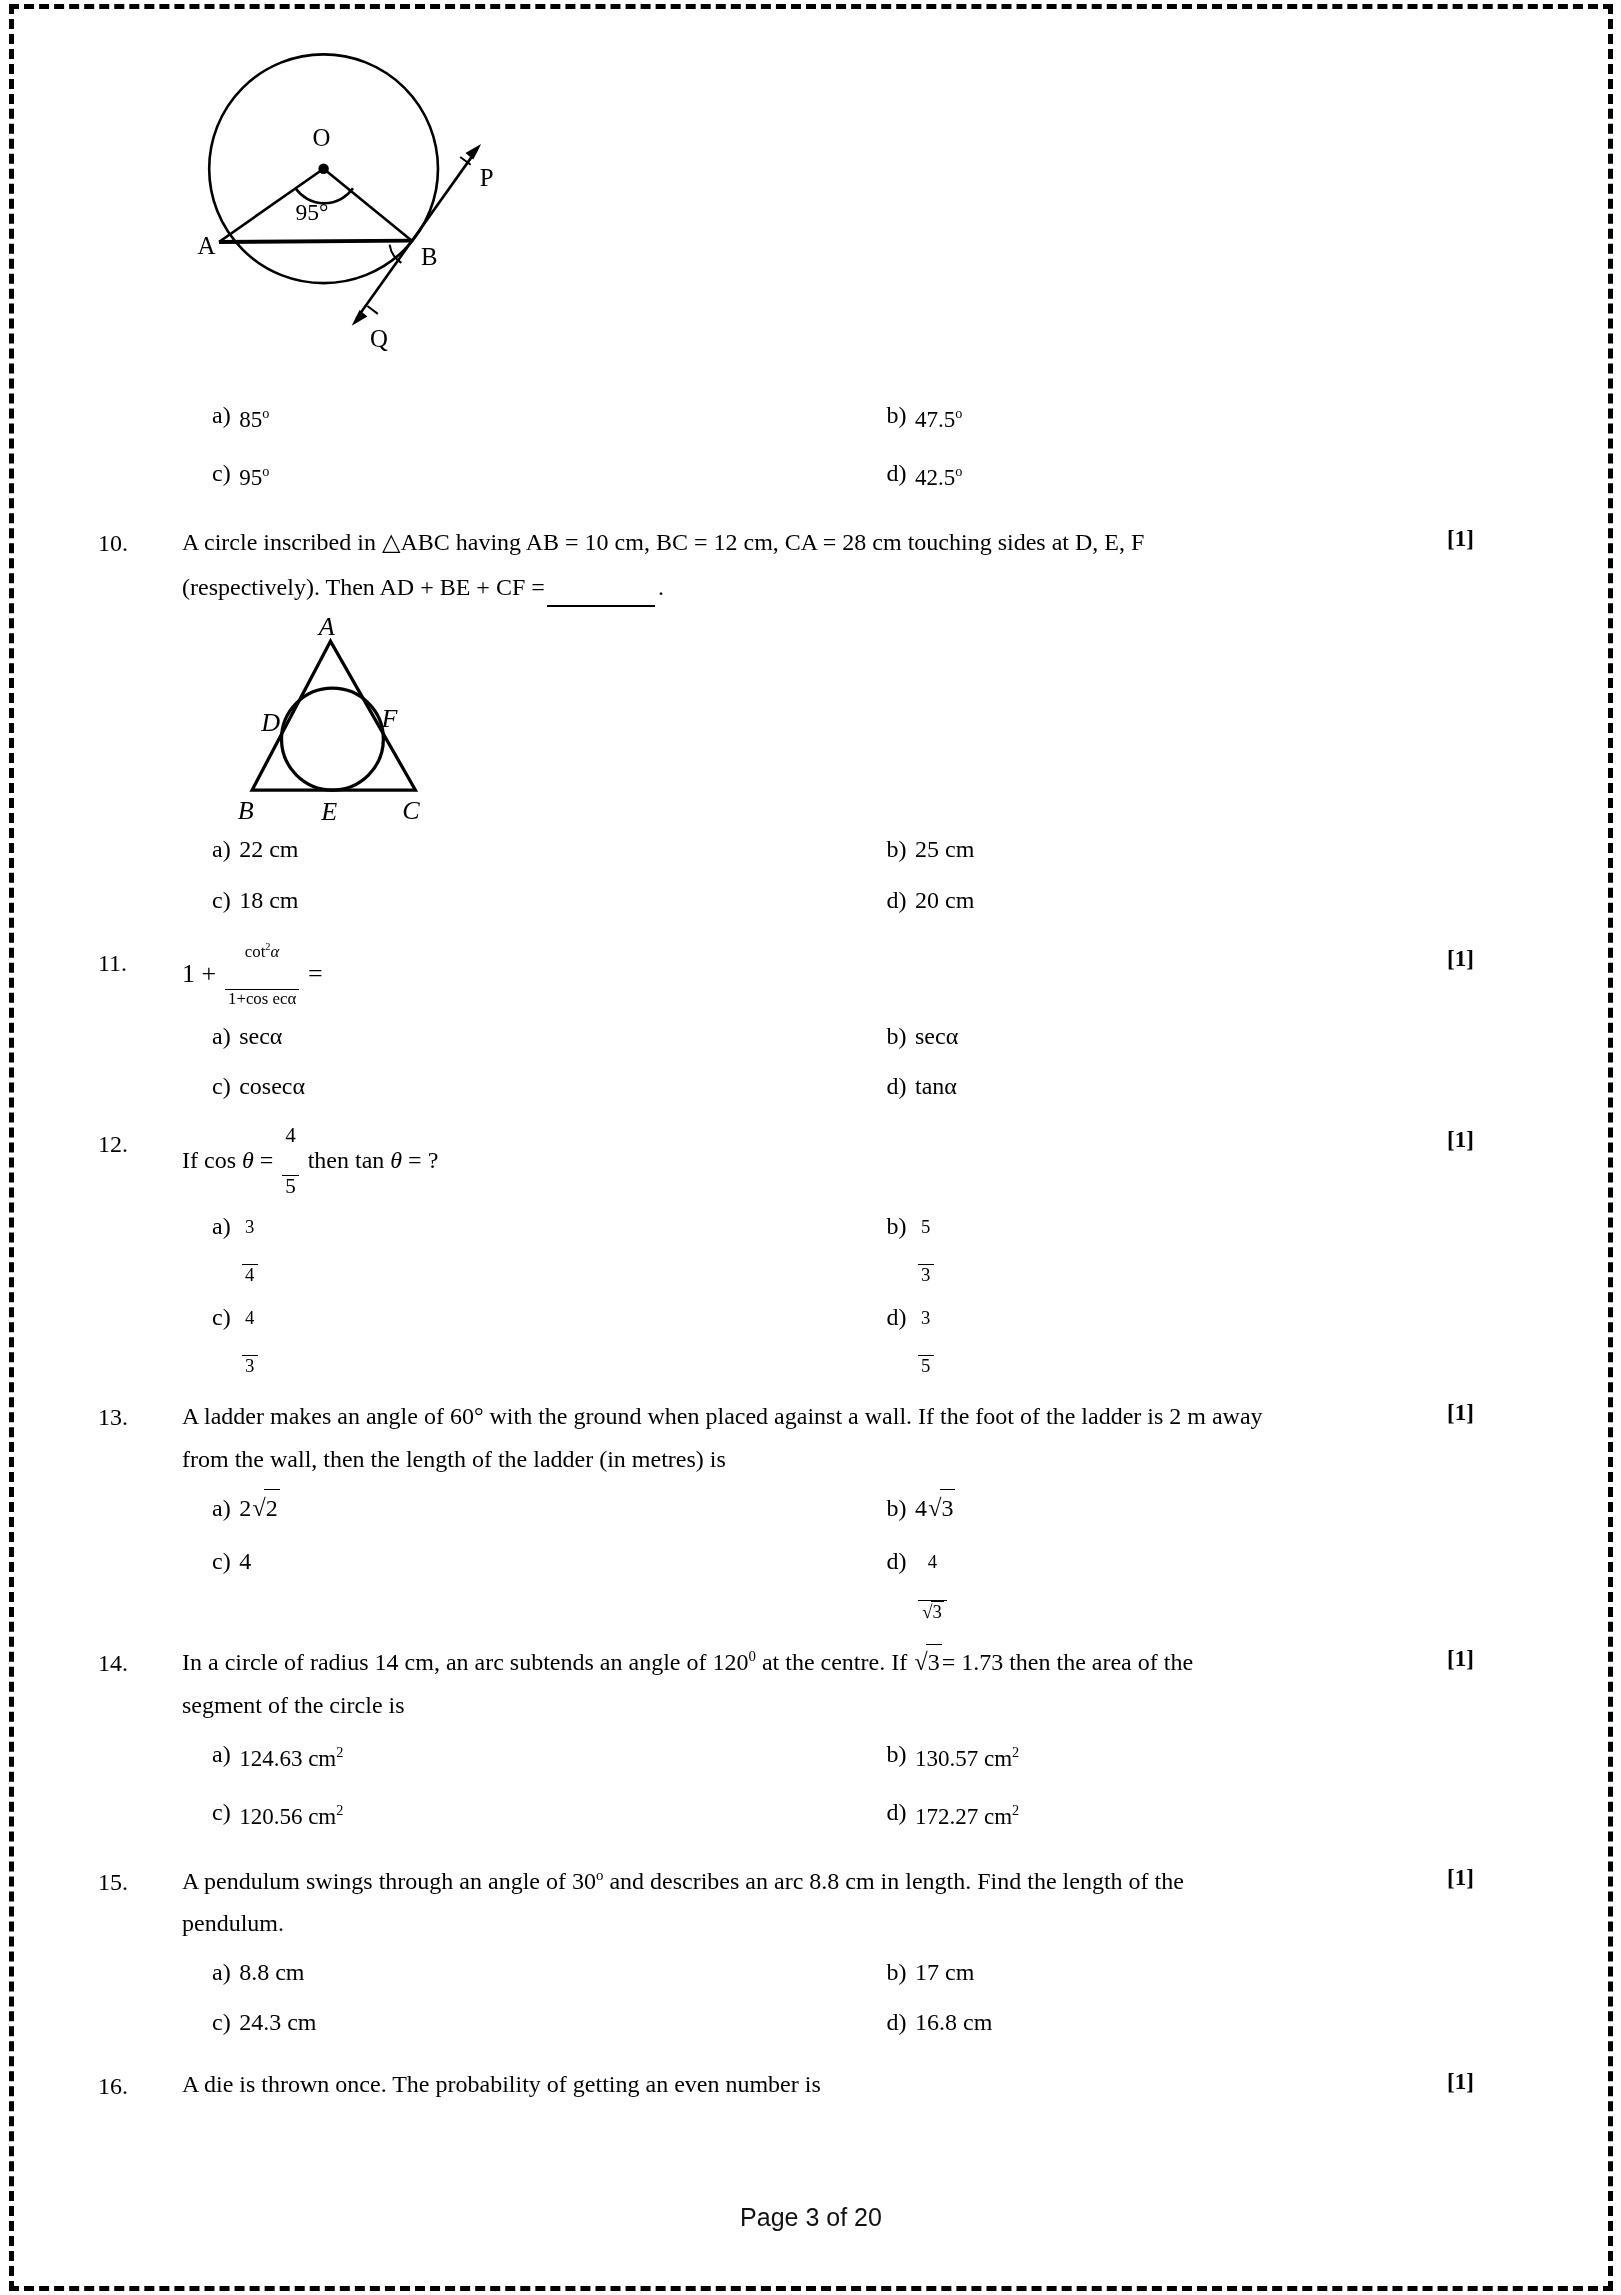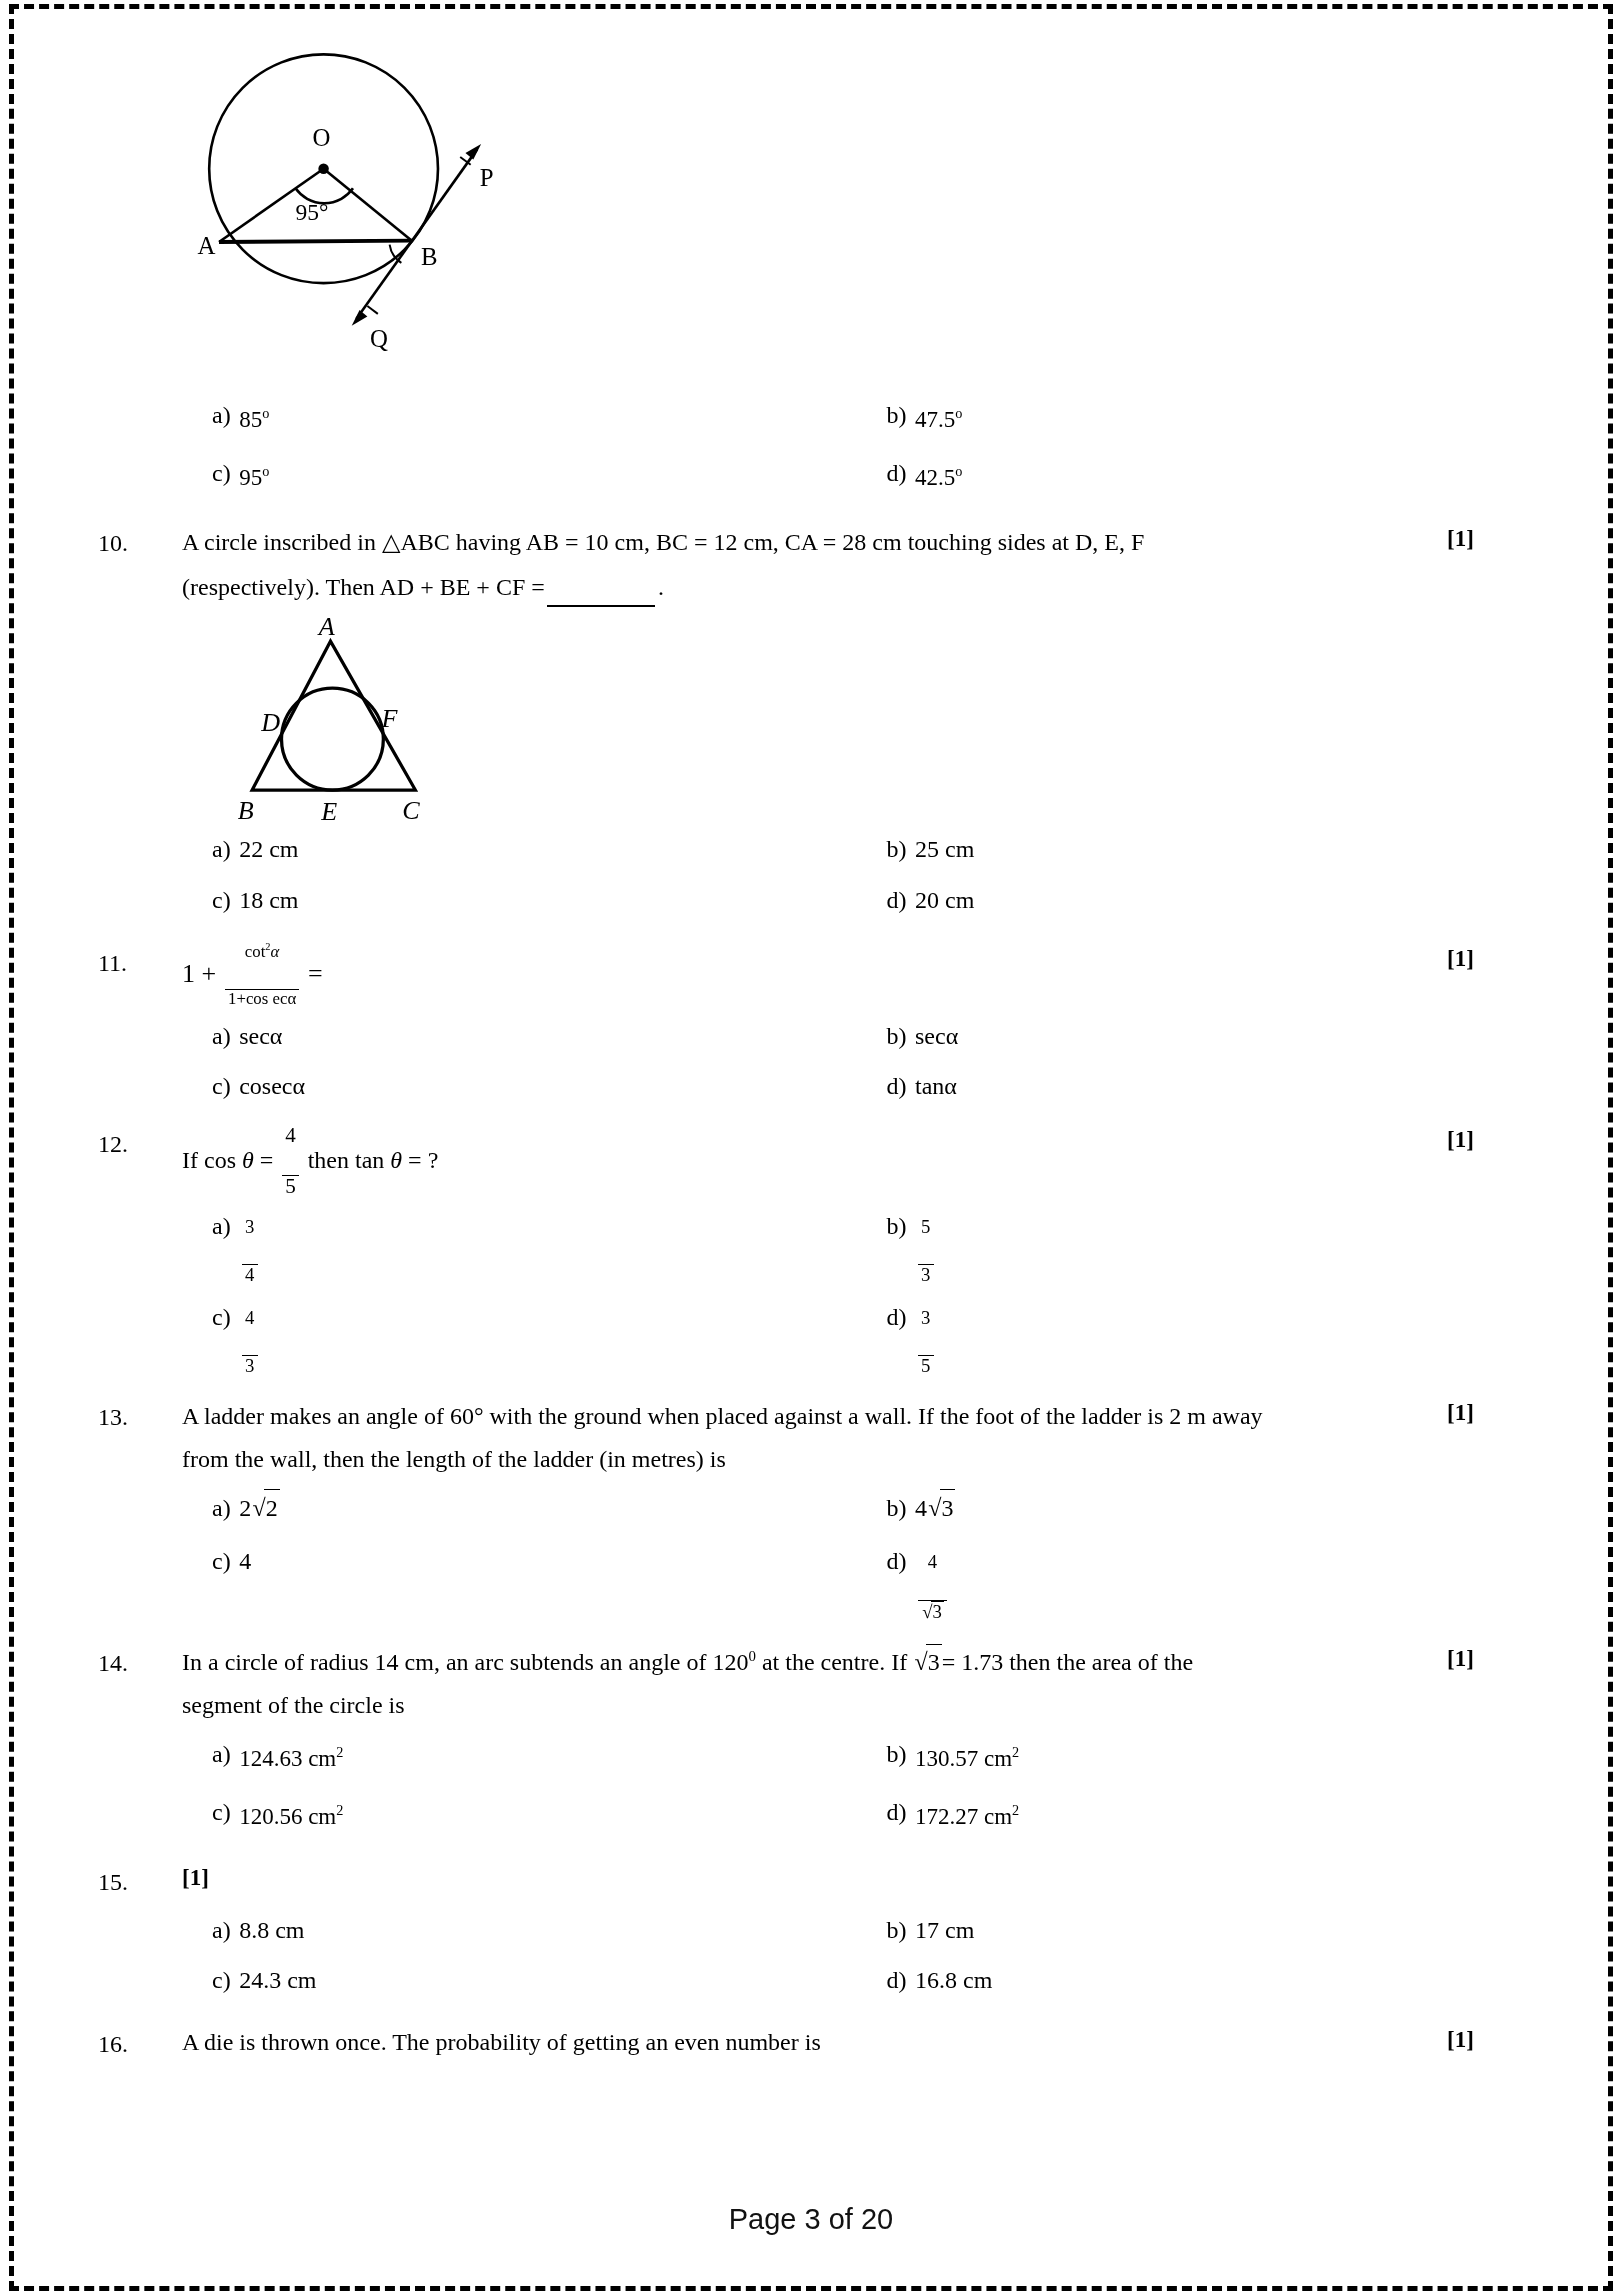--- a/index.html
+++ b/index.html
@@ -155,21 +155,21 @@
   .gap-44 { height: 29px; }
 
   
   .footer {
     position: absolute;
     left: 0;
     right: 0;
     top: 2203px;
     text-align: center;
     font-family: "Liberation Sans", "DejaVu Sans", sans-serif;
-    font-size: 29px;
+    font-size: 25px;
     color: #111;
   }
 
   .italic-serif { font-family: "Liberation Serif", serif; font-style: italic; }
 </style>
 </head>
 <body>
 
 <div class="page">
   <div class="page-border"></div>
@@ -456,20 +456,26 @@
           <span class="lbl">d)</span>
           <span class="val drop"><span>172.27 cm</span><sup class="sq">2</sup></span>
         </div>
       </div>
     </div>
 
     <div class="gap-44"></div>
 
     <div class="qrow">
       <div class="qnum">15.</div>
+      <div class="qbody">
+        <div>
+          <span>A pendulum swings through an angle of 30</span><sup class="deg">o</sup><span> and describes an arc 8.8 cm in length. Find the length of the</span>
+        </div>
+        <div style="margin-top:7.9px">pendulum.</div>
+      </div>
       <div class="qmarks">[1]</div>
     </div>
 
     <div class="gap-20"></div>
 
     <div class="options">
       <div class="optrow">
         <div class="opt">
           <span class="lbl">a)</span>
           <span class="val">8.8 cm</span>

